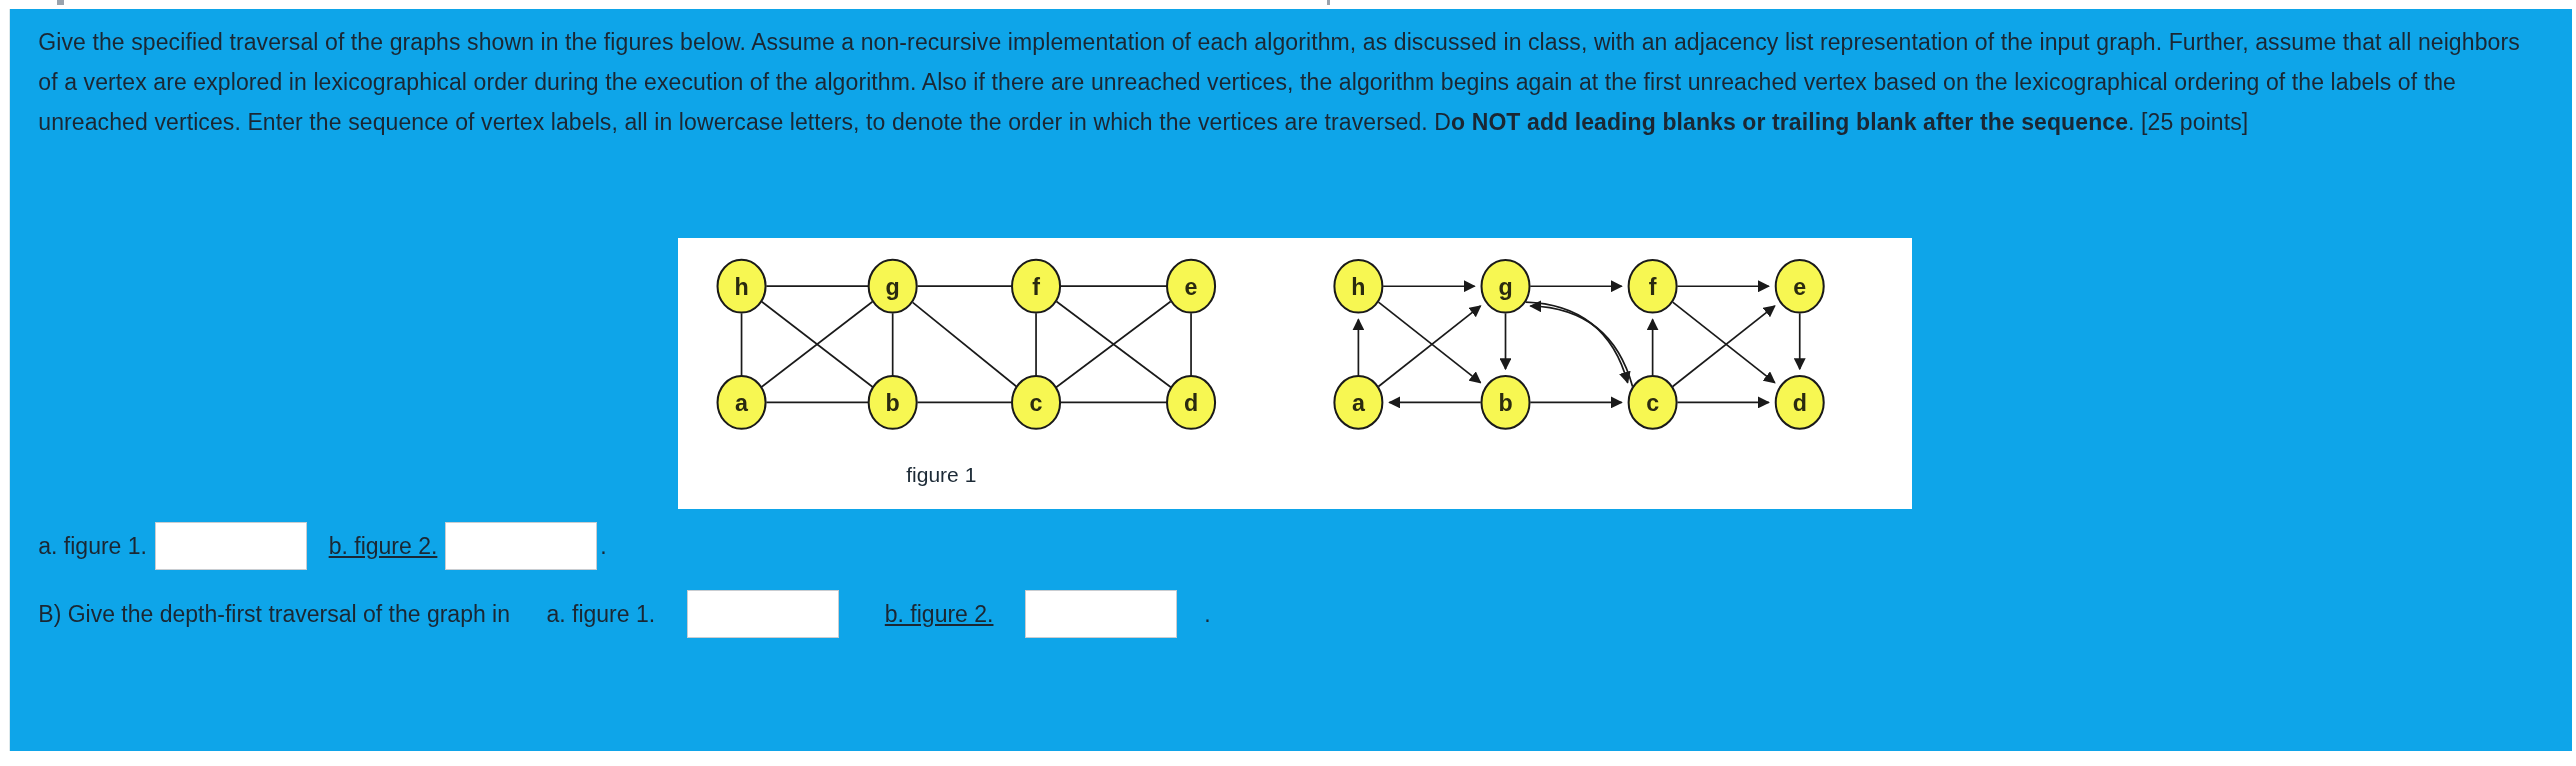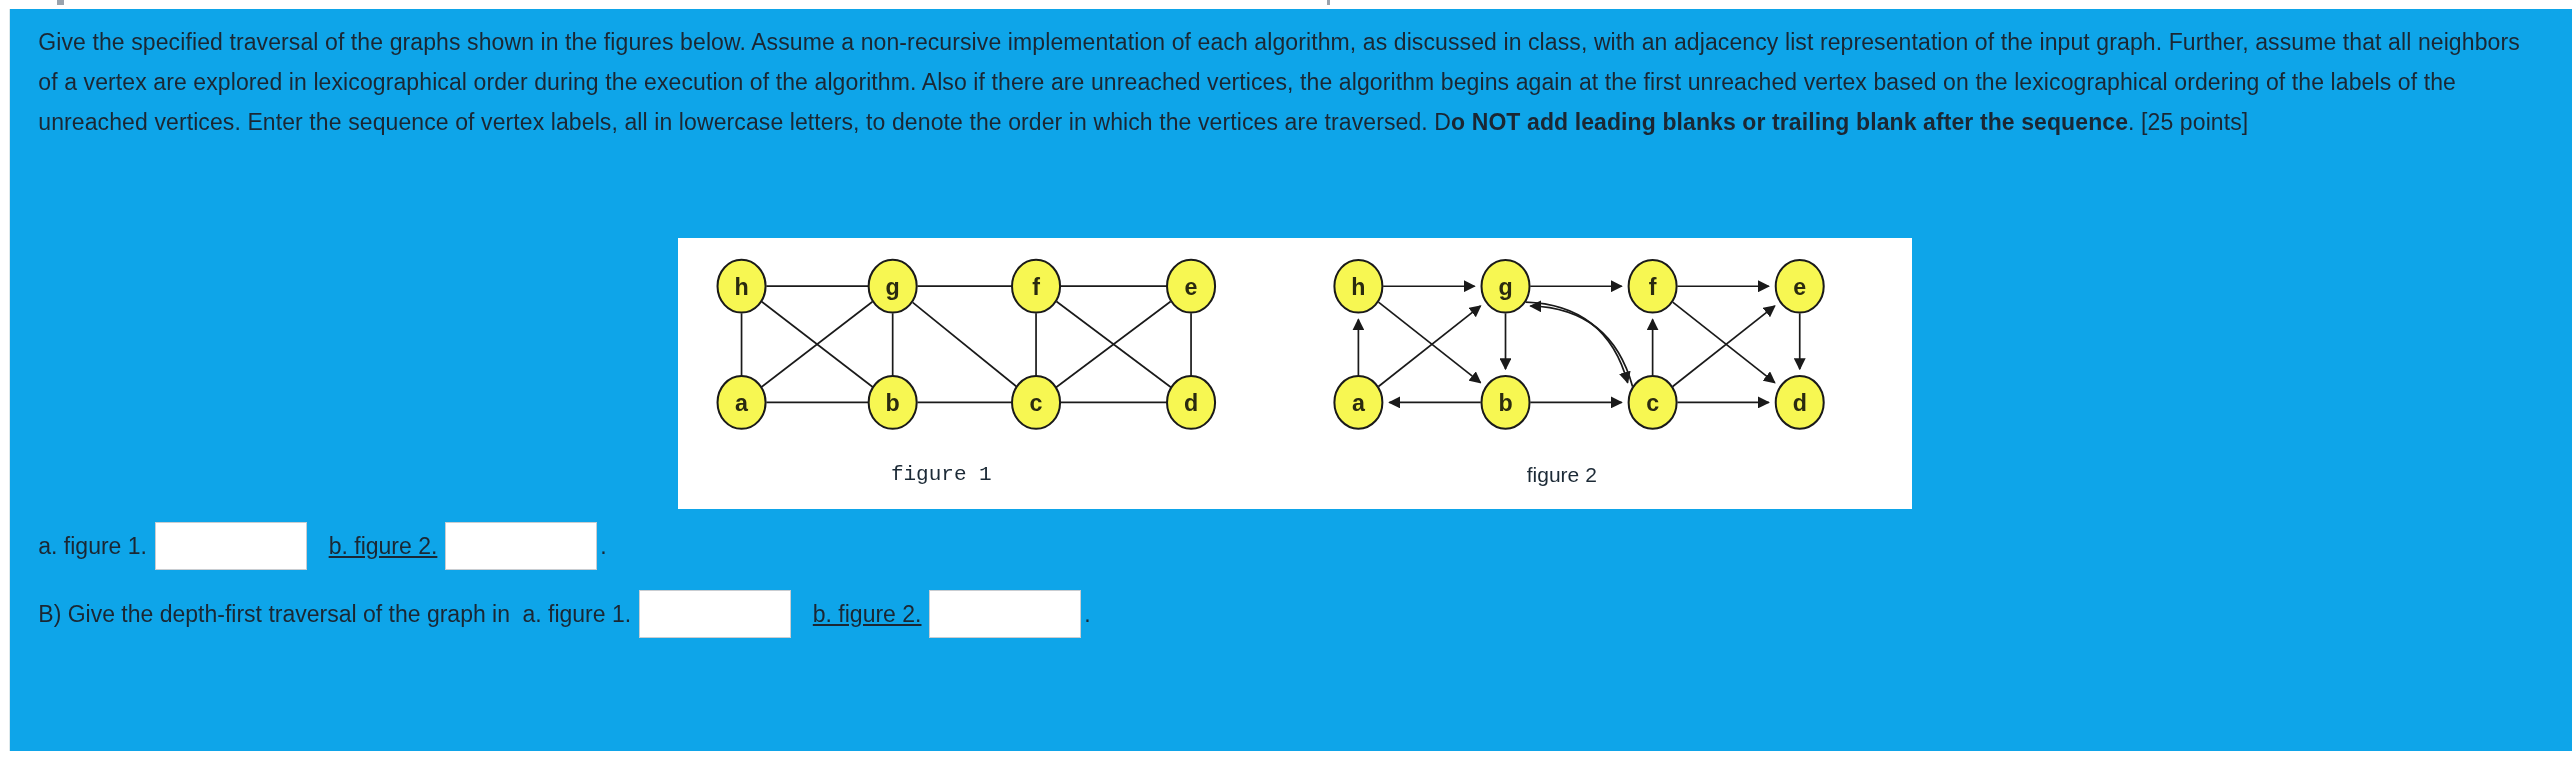--- a/index.html
+++ b/index.html
@@ -75,41 +75,41 @@
   .figure-caption {
     position: absolute;
     left: 0;
     right: 0;
     top: 225px;
     text-align: center;
     font-size: 21px;
     color: #1c2a36;
     font-family: "Liberation Sans", sans-serif;
   }
-  #figure-1-block .figure-caption { padding-right: 94px; font-family: Liberation Mono, monospace; }
+  #figure-1-block .figure-caption { padding-right: 94px; }
   #figure-2-block .figure-caption { padding-right: 87px; }
 
   .graph-svg {
     position: absolute;
     left: 0; top: 0;
   }
 
   
   .answer-row {
     position: absolute;
     left: 28px;
     height: 46px;
     display: flex;
     align-items: center;
     font-size: 23px;
     color: #1b2733;
     white-space: nowrap;
   }
   #answer-row-a { top: 514px; }
-  #answer-row-b { top: 582px; }
+  #answer-row-b { top: 582px; gap: 24px; }
 
   .answer-lead { margin-right: 12.4px; }
   .sub-label { margin-right: 4.6px; }
   .sub-label.second { margin-left: 22px; text-decoration: underline; }
 
   .answer-input {
     border: 1.5px solid #c9cdd1;
     background: #ffffff;
     outline: none;
     font-family: "Liberation Sans", sans-serif;
@@ -249,21 +249,20 @@
           </g>
           <g>
             <ellipse cx="458" cy="212" rx="31" ry="34" fill="#f7f752" stroke="#1a1a1a" stroke-width="2.6"></ellipse>
             <text x="458" y="223" text-anchor="middle" font-family="&quot;Liberation Sans&quot;, sans-serif" font-size="30" font-weight="700" fill="#2a2a10">c</text>
           </g>
           <g>
             <ellipse cx="648" cy="212" rx="31" ry="34" fill="#f7f752" stroke="#1a1a1a" stroke-width="2.6"></ellipse>
             <text x="648" y="223" text-anchor="middle" font-family="&quot;Liberation Sans&quot;, sans-serif" font-size="30" font-weight="700" fill="#2a2a10">d</text>
           </g>
         </svg>
-      <div class="figure-caption">figure 2</div>
     </div>
 
   </div>
 
   <div class="answer-row" id="answer-row-a">
     <span class="sub-label">a. figure 1.</span>
     <input class="answer-input" id="bfs-fig1-input" type="text" value="" style="">
     <span class="sub-label second">b. figure 2.</span>
     <input class="answer-input" id="bfs-fig2-input" type="text" value="" style="">
     <span class="trailing-dot">.</span>

